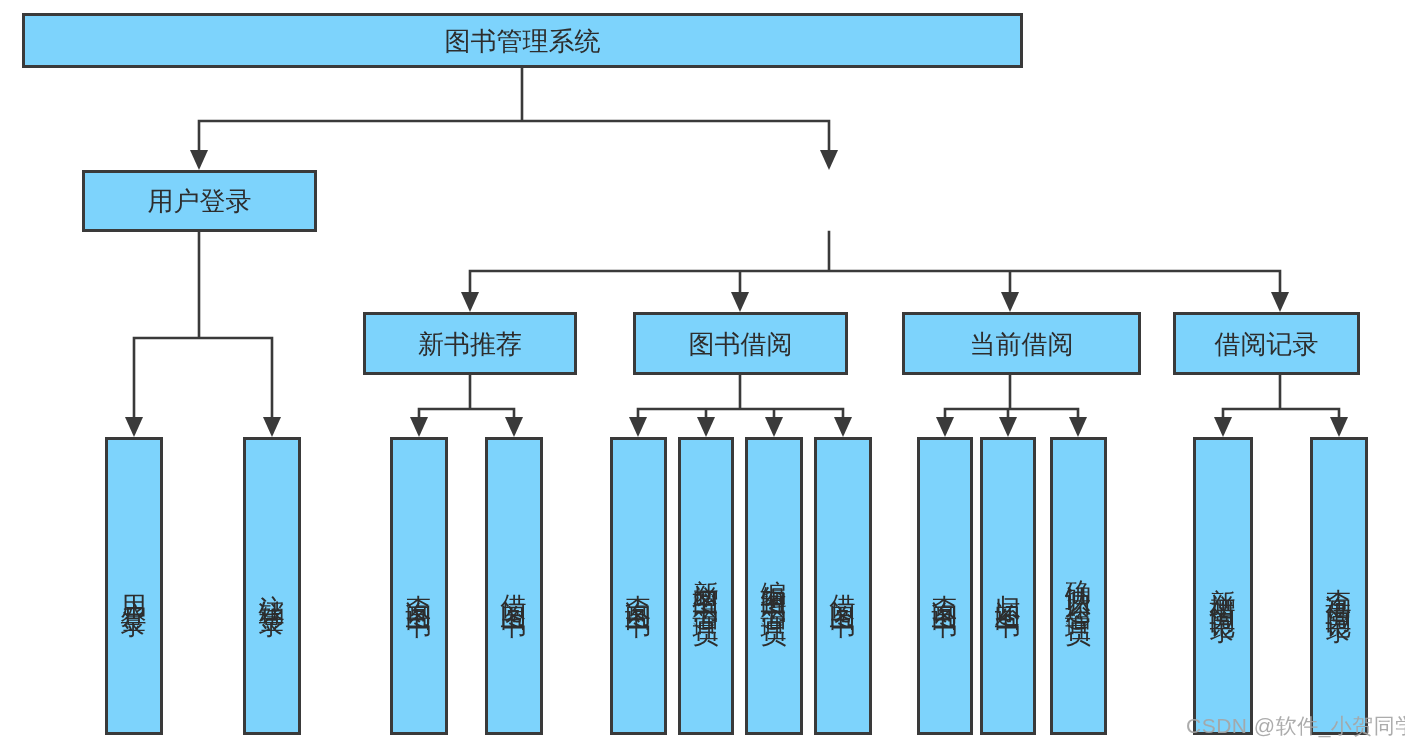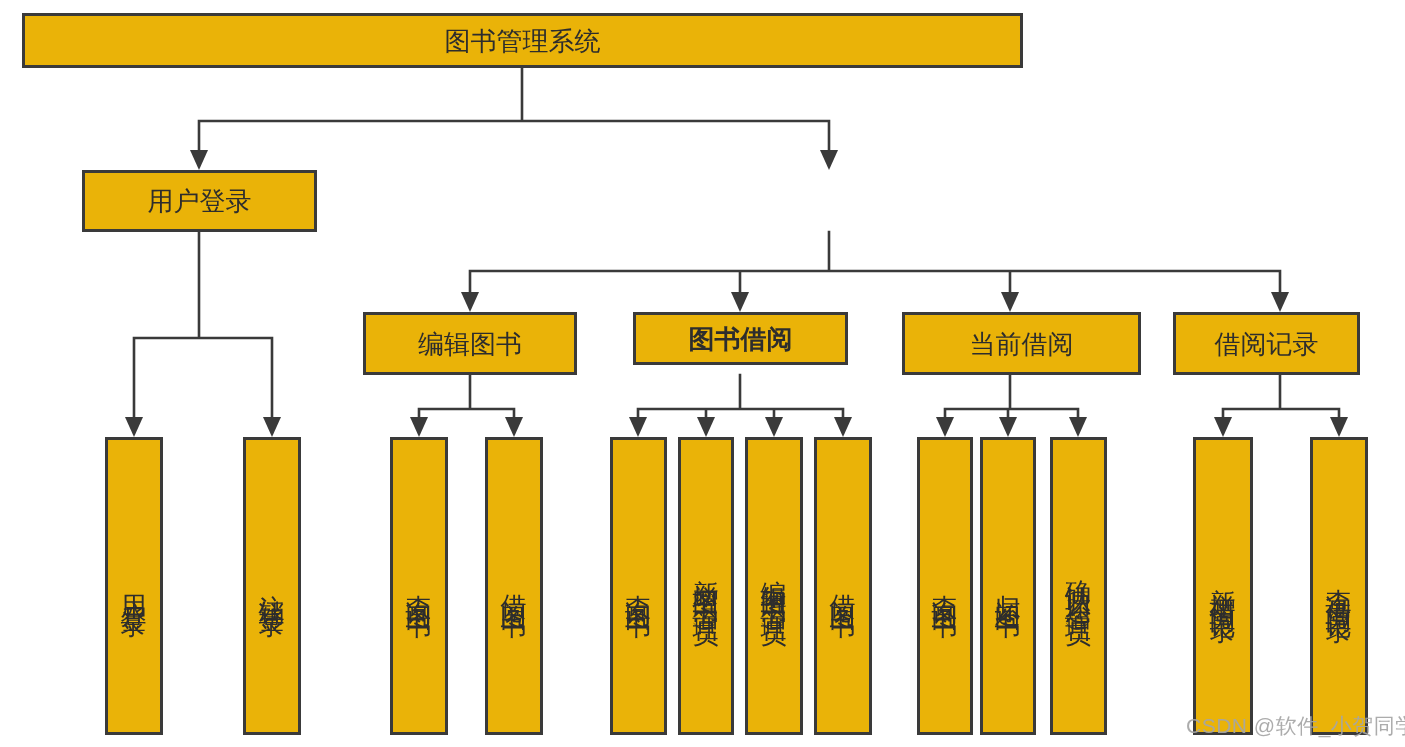--- a/index.html
+++ b/index.html
@@ -15,36 +15,36 @@
     background:var(--bg);
     overflow:hidden;
     font-family:"Liberation Sans","DejaVu Sans",sans-serif;
     color:var(--text);
   }
   .wires{position:absolute;left:0;top:0;z-index:1;}
   .wire{fill:none;stroke:var(--line);stroke-width:2.6;stroke-linecap:square;}
   .arrowhead{fill:var(--line);stroke:none;}
   .box{
     position:absolute;box-sizing:border-box;z-index:2;
-    border:3px solid var(--line);background:#eab308;
+    border:3px solid var(--line);background:#7dd3fc;
     display:flex;align-items:center;justify-content:center;
     font-size:26px;line-height:1;white-space:nowrap;
   }
   .leaf span{
     writing-mode:vertical-rl;
     text-orientation:mixed;
     letter-spacing:6px;
     font-size:26px;line-height:1;
   }
   
   .n-root{left:22px;top:13px;width:1001px;height:55px;}
   .n-user-login{left:82px;top:170px;width:235px;height:62px;}
   .n-book-mgmt{left:713px;top:170px;width:232px;height:62px;}
   .n-new-rec{left:363px;top:312px;width:214px;height:63px;}
-  .n-borrow{left:633px;top:312px;width:215px;height:53px;font-weight:bold;}
+  .n-borrow{left:633px;top:312px;width:215px;height:63px;}
   .n-current{left:902px;top:312px;width:239px;height:63px;}
   .n-records{left:1173px;top:312px;width:187px;height:63px;}
   .lf{top:437px;height:298px;}
   .lf-a1{left:105px;width:58px;}
   .lf-a2{left:243px;width:58px;}
   .lf-b1{left:390px;width:58px;}
   .lf-b2{left:485px;width:58px;}
   .lf-c1{left:610px;width:57px;}
   .lf-c2{left:678px;width:56px;}
   .lf-c3{left:745px;width:58px;}
@@ -92,21 +92,21 @@
     <polygon class="arrowhead" points="999,417 1017,417 1008,437"></polygon>
     <polygon class="arrowhead" points="1069,417 1087,417 1078,437"></polygon>
     <polygon class="arrowhead" points="1214,417 1232,417 1223,437"></polygon>
     <polygon class="arrowhead" points="1330,417 1348,417 1339,437"></polygon>
   </svg>
 
   <div class="box n-root">图书管理系统</div>
 
   <div class="box n-user-login">用户登录</div>
 
-  <div class="box n-new-rec">编辑图书</div>
+  <div class="box n-new-rec">新书推荐</div>
   <div class="box n-borrow">图书借阅</div>
   <div class="box n-current">当前借阅</div>
   <div class="box n-records">借阅记录</div>
 
   <div class="box leaf lf lf-a1">
     <span>用户登录</span>
   </div>
   <div class="box leaf lf lf-a2">
     <span>注销登录</span>
   </div>

